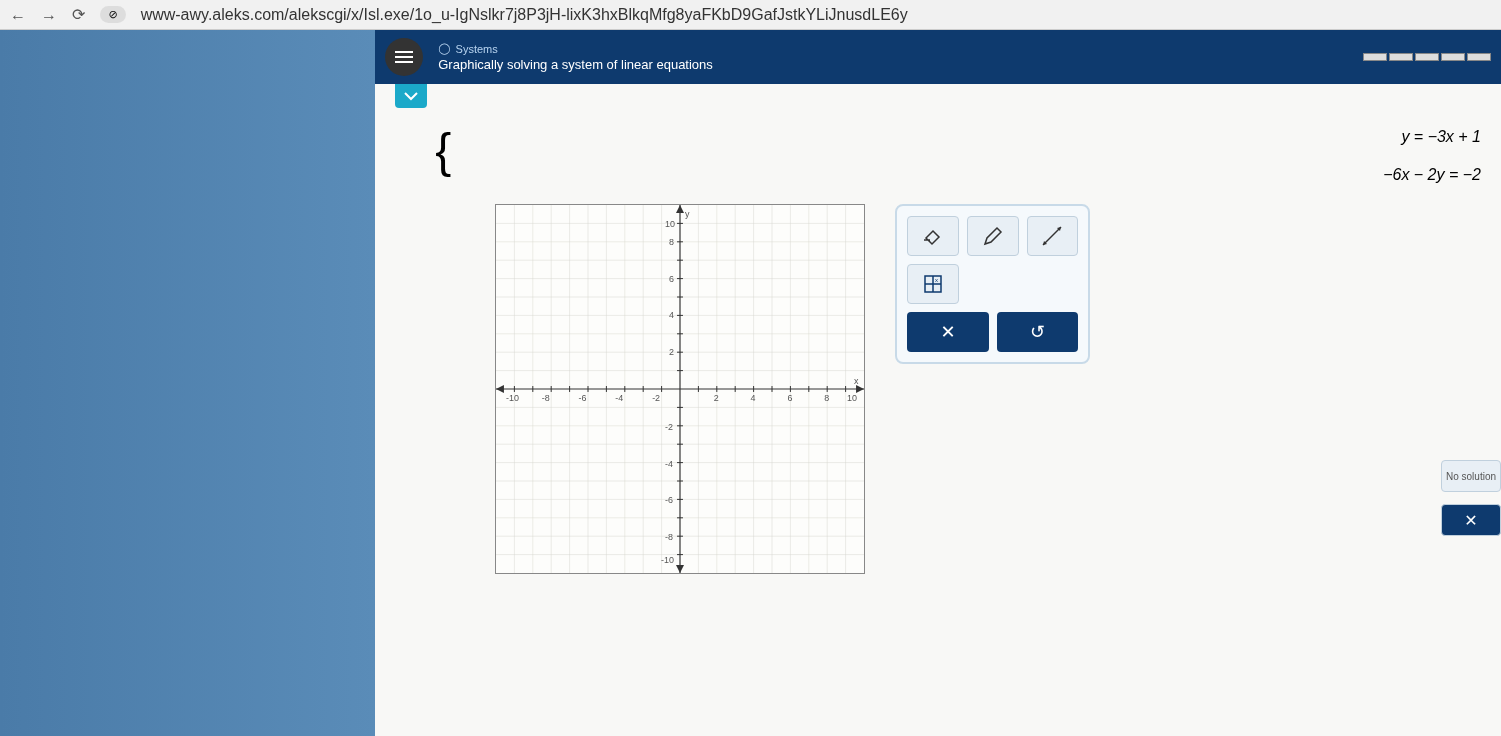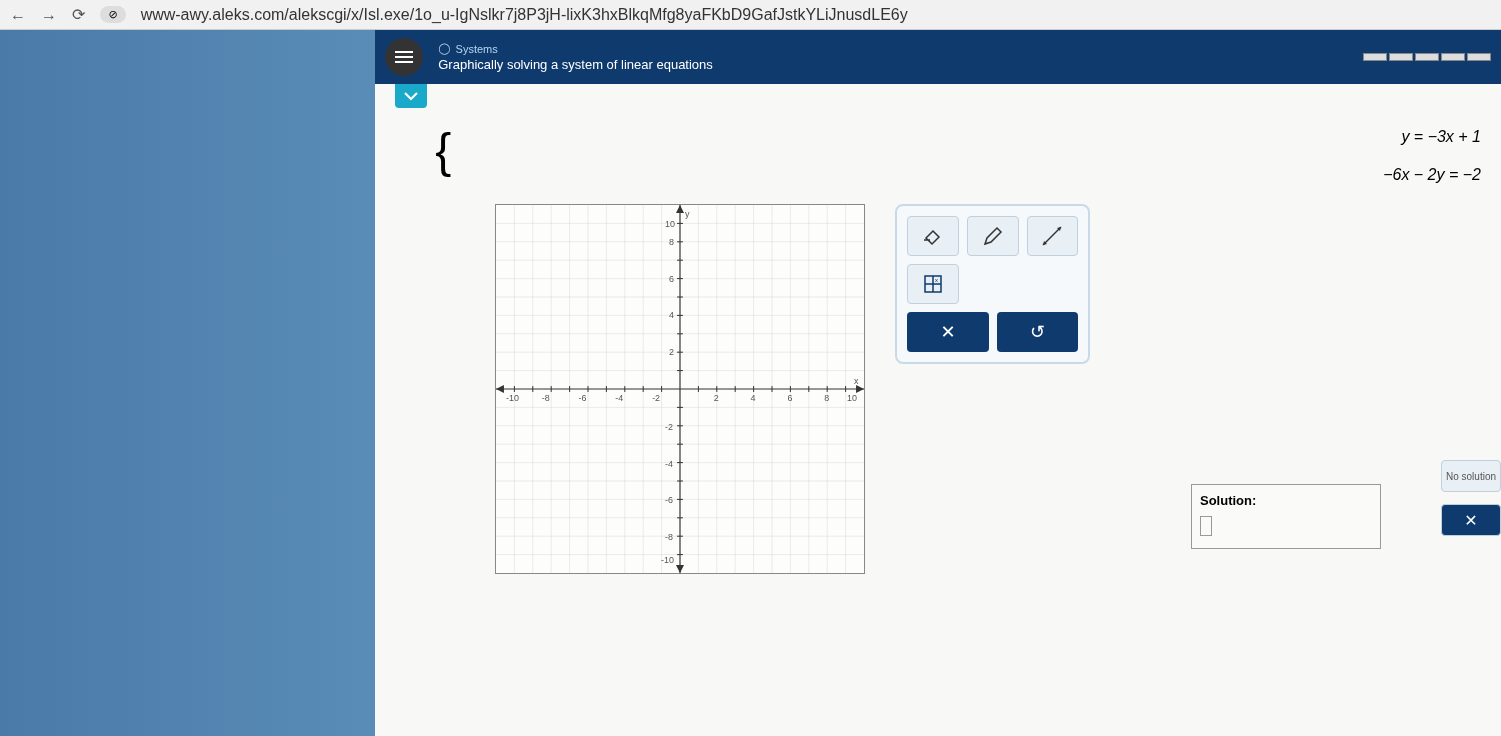--- a/index.html
+++ b/index.html
@@ -410,24 +410,20 @@
               <span>✕</span>
             </div>
             <div class="action-btn">
               <span>↺</span>
             </div>
           </div>
         </div>
 
       </div>
 
-      <div class="solution-panel">
-        <div class="solution-label">Solution:</div>
-        <span class="solution-input"></span>
-      </div>
 
       <div class="answer-btns">
         <div class="answer-btn">No solution</div>
         <div class="answer-btn dark">✕</div>
       </div>
 
     </div>
   </div>
 </div>
 

